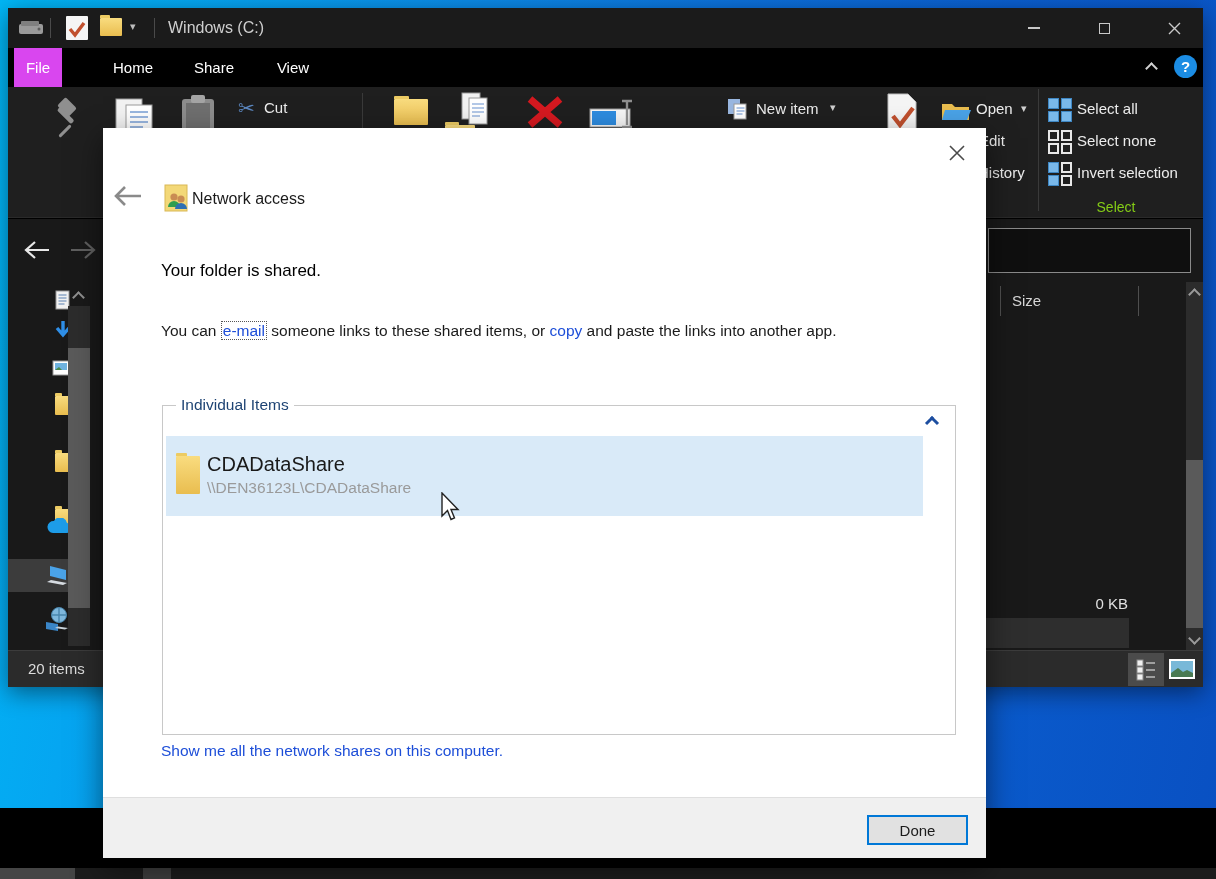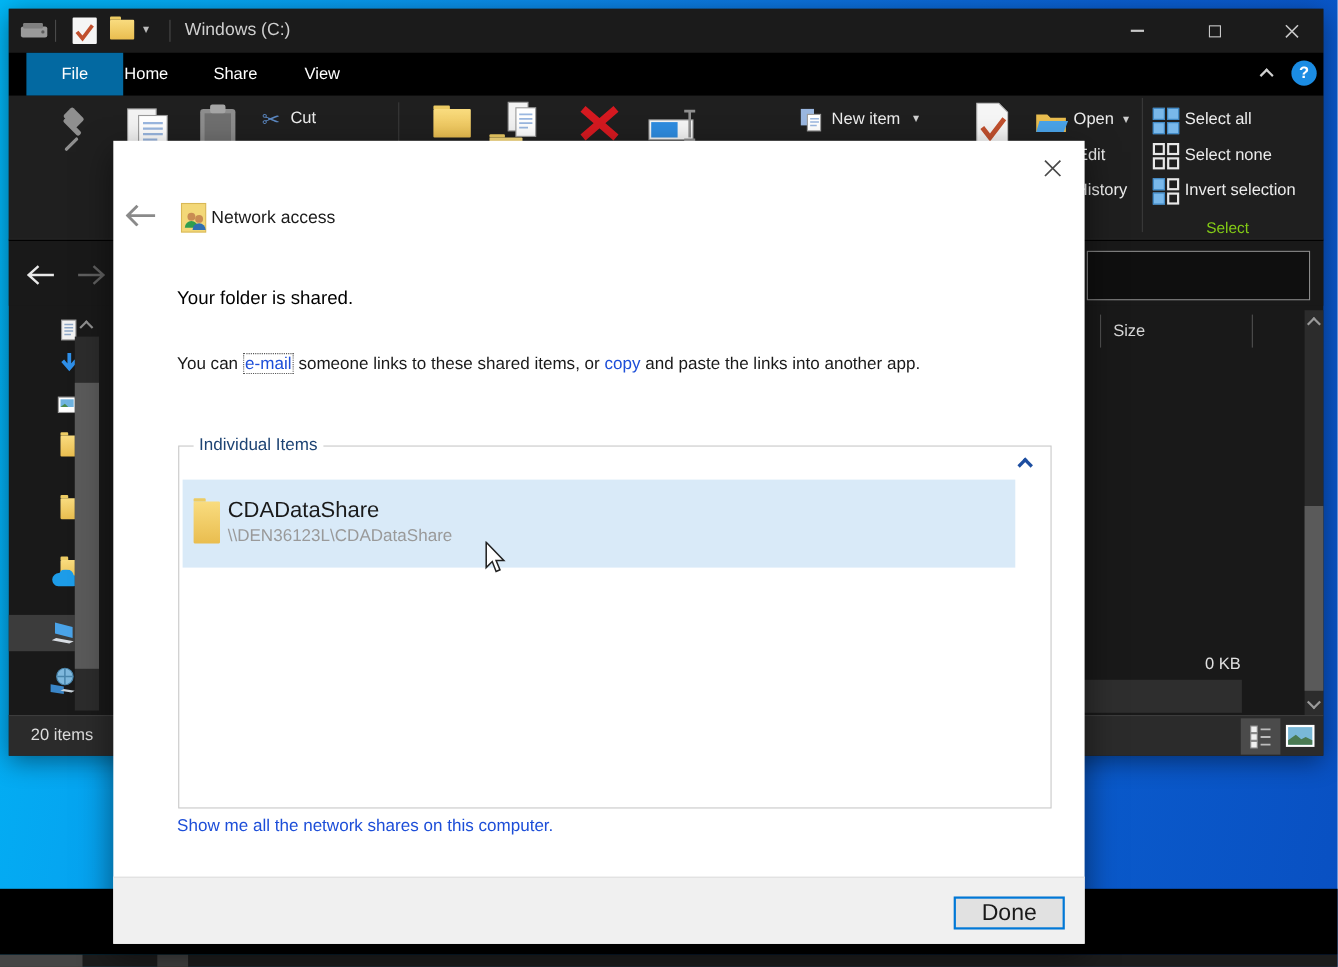--- a/index.html
+++ b/index.html
@@ -33,21 +33,21 @@
   
   .chev{width:9px;height:9px;border-left:2px solid #bdbdbd;border-top:2px solid #bdbdbd}
   .chev-up{transform:rotate(45deg)}
   .chev-down{transform:rotate(225deg)}
   .chev-blue{border-color:#1d4ea0;border-width:3px;width:10px;height:10px}
   
   #statusbar{left:0;top:642px;width:100%;height:37px;background:#2b2b2b;border-top:1px solid #3c3c3c}
   
   #dialog{left:103px;top:128px;width:883px;height:730px;background:#fff;box-shadow:0 10px 28px rgba(0,0,0,.5);color:#1a1a1a}
   #dialog .footer{left:0;top:669px;width:100%;height:61px;background:#f0f0f0;border-top:1px solid #dfdfdf}
-  #donebtn{left:764px;top:687px;width:101px;height:30px;background:#e1e1e1;border:2px solid #0078d7;color:#1a1a1a;font-size:21px}
+  #donebtn{left:764px;top:687px;width:101px;height:30px;background:#e1e1e1;border:2px solid #0078d7;color:#1a1a1a;font-size:15px}
   a.link{color:#1d4ed8;cursor:pointer}
   .groupbox{border:1px solid #c8c8c8}
   .scroll-track{background:#2c2c2c}
   .scroll-thumb{background:#5a5a5a}
 </style>
 </head>
 <body>
 
 <div id="explorer" class="a">
 
@@ -74,21 +74,21 @@
         <div style="width:11px;height:11px;border:1px solid #c8c8c8"></div>
       </div>
     <div class="a winbtn cen" style="left:1143px;top:0">
         <svg width="13" height="13">
           <path d="M1 1 L12 12 M12 1 L1 12" stroke="#c8c8c8" stroke-width="1.4"></path>
         </svg>
       </div>
   </div>
 
   <div id="tabsrow" class="a">
-    <div class="tab a" style="left:16px;width:88px;background:#0369a1">
+    <div class="tab a" style="left:6px;width:48px;background:#d946ef">
         <span>File</span>
       </div>
     <div class="tab a" style="left:92px;width:66px">
         <span>Home</span>
       </div>
     <div class="tab a" style="left:172px;width:68px">
         <span>Share</span>
       </div>
     <div class="tab a" style="left:254px;width:62px">
         <span>View</span>

